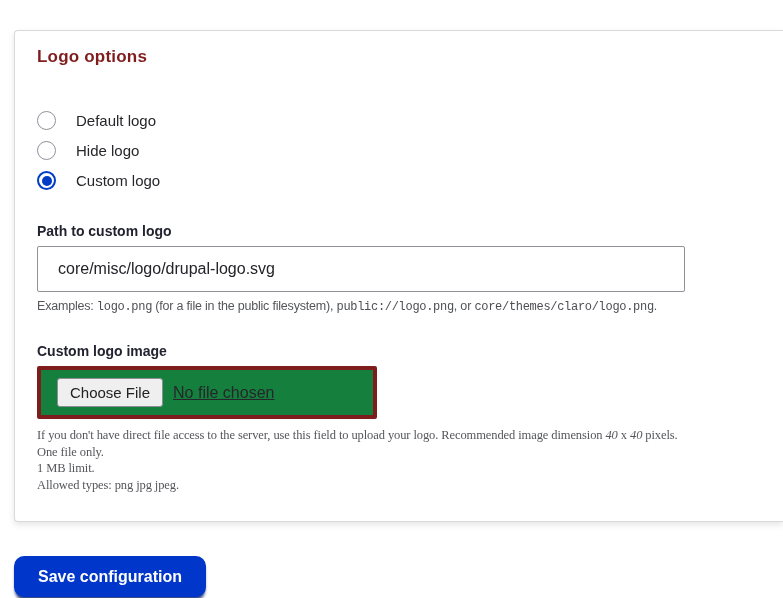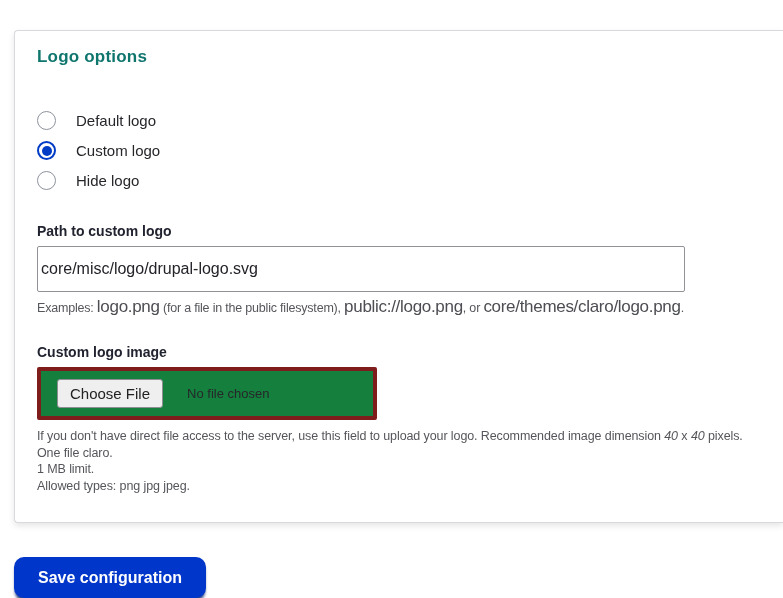--- a/index.html
+++ b/index.html
@@ -18,67 +18,67 @@
     border:1px solid #d8d9dd;
     border-right:none;
     border-radius:4px 0 0 4px;
     box-shadow:0 3px 6px rgba(0,0,0,0.10);
     padding:16px 30px 28px 22px;
   }
   .card-title {
     margin:0;
     font-size:17px;
     font-weight:bold;
-    color:#0f766e;
+    color:#7f1d1d;
     letter-spacing:0.2px;
     line-height:20px;
   }
   .radios { margin-top:44px; }
   .radio-row { display:flex; align-items:center; height:19px; margin-bottom:11px; cursor:default; }
   .radio {
     flex:none; width:19px; height:19px; border-radius:50%;
     border:1px solid #8e929c; background:#fff; position:relative;
   }
   .radio.checked { border:2px solid var(--accent); }
   .radio.checked::after {
     content:""; position:absolute; left:2.5px; top:2.5px; right:2.5px; bottom:2.5px;
     background:var(--accent); border-radius:50%;
   }
   .radio-label { margin-left:20px; font-size:15px; color:#26262b; }
   .field { margin-top:33px; }
   .field-label { font-weight:bold; font-size:14px; color:#222330; margin:0 0 7px 0; line-height:16px; }
   .text-input {
     width:648px; height:46px;
     border:1px solid #919297; border-radius:2px;
-    padding:0 3px; font-size:16px; color:#232329;
+    padding:0 20px; font-size:16px; color:#232329;
     font-family:"Liberation Sans", sans-serif;
     background:#fff; outline:none; display:block;
   }
   .desc {
     margin-top:7px; font-size:12.5px; color:#55565b;
     letter-spacing:-0.2px; white-space:nowrap; line-height:15px;
   }
-  .desc code { font-family:Liberation Sans, sans-serif; font-size:17px; letter-spacing:-0.3px; color:#4d4e53; }
+  .desc code { font-family:Liberation Mono, monospace; font-size:12px; letter-spacing:-0.3px; color:#4d4e53; }
   .upload-field { margin-top:28px; }
   .file-box {
     width:340px; height:53px;
     border:4px solid #7f1d1d; border-radius:2px;
     display:flex; align-items:center; padding:0 10px 0 16px;
     background:#15803d; cursor:pointer;
   }
   .choose-btn {
     font-family:"Liberation Sans", sans-serif;
     font-size:15px; color:#222;
     background:#efefef; border:1px solid #8d8d93; border-radius:3px;
     padding:5px 12px; cursor:pointer;
   }
-  .file-status { margin-left:24px; font-size:13px; color:#26262b; }
+  .file-status { margin-left:10px; font-size:16px; color:#26262b;text-decoration:underline; }
   .upload-desc {
     margin-top:8px; font-size:12.5px; color:#55565b;
-    line-height:16.5px; letter-spacing:-0.1px;
+    line-height:16.5px; letter-spacing:-0.1px;font-family:Liberation Serif, serif;
   }
   .upload-desc .line { white-space:nowrap; }
   .save-btn {
     display:inline-block; margin:34px 0 0 14px;
     background:var(--primary); color:#fff;
     border:none; border-radius:10px;
     font-family:"Liberation Sans", sans-serif;
     font-weight:bold; font-size:16px;
     height:41px; line-height:41px; padding:0 24px;
     box-shadow:0 4px 3px -1px rgba(13,36,110,0.85);
@@ -92,44 +92,44 @@
 
 <div class="card">
   <h2 class="card-title">Logo options</h2>
 
   <div class="radios">
     <div class="radio-row">
       <span class="radio"></span>
       <span class="radio-label">Default logo</span>
     </div>
     <div class="radio-row">
+      <span class="radio"></span>
+      <span class="radio-label">Hide logo</span>
+    </div>
+    <div class="radio-row">
       <span class="radio checked"></span>
       <span class="radio-label">Custom logo</span>
-    </div>
-    <div class="radio-row">
-      <span class="radio"></span>
-      <span class="radio-label">Hide logo</span>
     </div>
   </div>
 
   <div class="field">
     <div class="field-label">Path to custom logo</div>
     <input class="text-input" type="text" value="core/misc/logo/drupal-logo.svg" style="">
     <div class="desc"><span>Examples: </span><code>logo.png</code><span> (for a file in the public filesystem), </span><code>public://logo.png</code><span>, or </span><code>core/themes/claro/logo.png</code><span>.</span></div>
   </div>
 
   <div class="upload-field">
     <div class="field-label">Custom logo image</div>
     <div class="file-box">
       <button class="choose-btn" type="button">Choose File</button>
       <span class="file-status">No file chosen</span>
     </div>
     <div class="upload-desc">
       <div class="line"><span>If you don't have direct file access to the server, use this field to upload your logo. Recommended image dimension </span><em>40</em><span> x </span><em>40</em><span> pixels.</span></div>
-      <div class="line">One file claro.</div>
+      <div class="line">One file only.</div>
       <div class="line">1 MB limit.</div>
       <div class="line">Allowed types: png jpg jpeg.</div>
     </div>
   </div>
 </div>
 
 <button class="save-btn" type="button">Save configuration</button>
 
 
 

